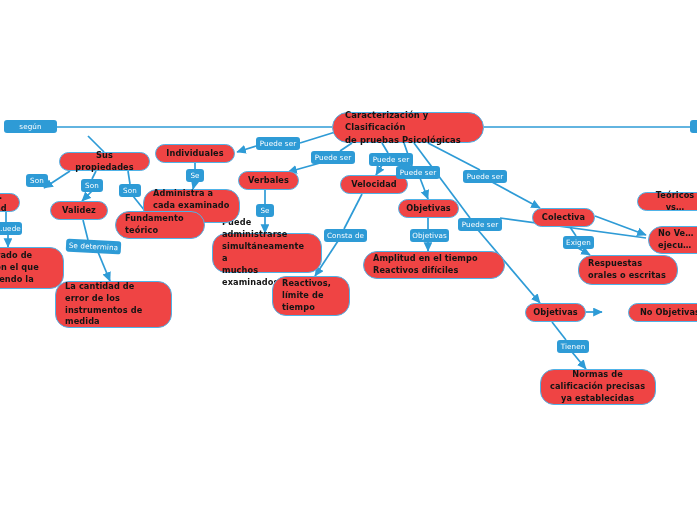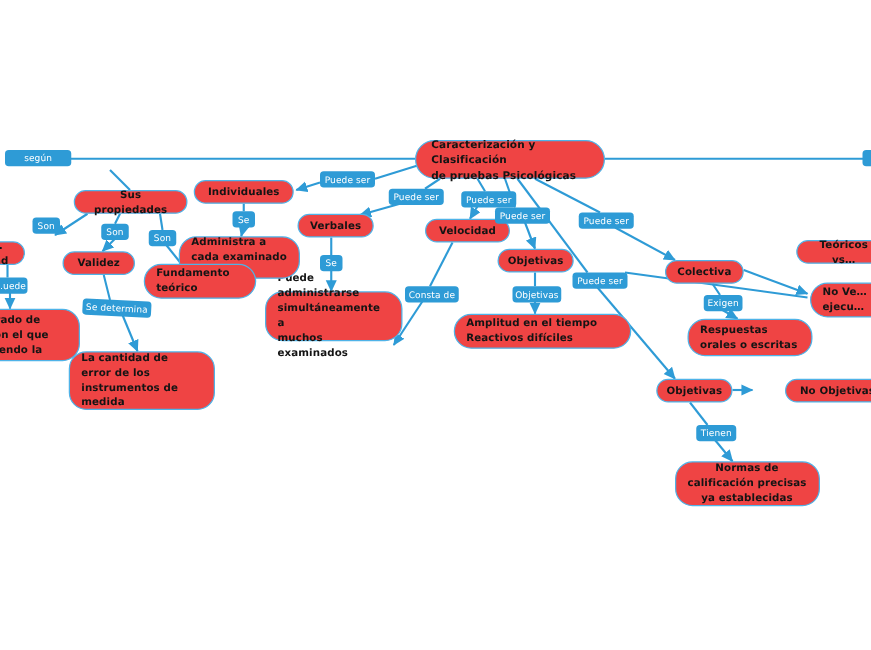--- a/index.html
+++ b/index.html
@@ -139,34 +139,37 @@
   </div>
 
   <div class="node" style="left:212px;top:233px;width:110px;height:40px;">
     <span>Puede administrarse<br>simultáneamente a<br>muchos examinados</span>
   </div>
 
   <div class="node ctr" style="left:340px;top:175px;width:68px;height:19px;">
     <span>Velocidad</span>
   </div>
 
+  <div class="node" style="left:272px;top:276px;width:78px;height:40px;">
+    <span>Reactivos,<br>límite de<br>tiempo</span>
+  </div>
 
   <div class="node ctr" style="left:398px;top:199px;width:61px;height:19px;">
     <span>Objetivas</span>
   </div>
 
   <div class="node" style="left:363px;top:251px;width:142px;height:28px;">
     <span>Amplitud en el tiempo<br>Reactivos difíciles</span>
   </div>
 
   <div class="node ctr" style="left:532px;top:208px;width:63px;height:19px;">
     <span>Colectiva</span>
   </div>
 
-  <div class="node" style="left:550px;top:255px;width:100px;height:30px;">
+  <div class="node" style="left:578px;top:255px;width:100px;height:30px;">
     <span>Respuestas<br>orales o escritas</span>
   </div>
 
   <div class="node ctr" style="left:637px;top:192px;width:76px;height:19px;">
     <span>Teóricos vs…</span>
   </div>
 
   <div class="node" style="left:648px;top:226px;width:66px;height:28px;">
     <span>No Ve…<br>ejecu…</span>
   </div>

